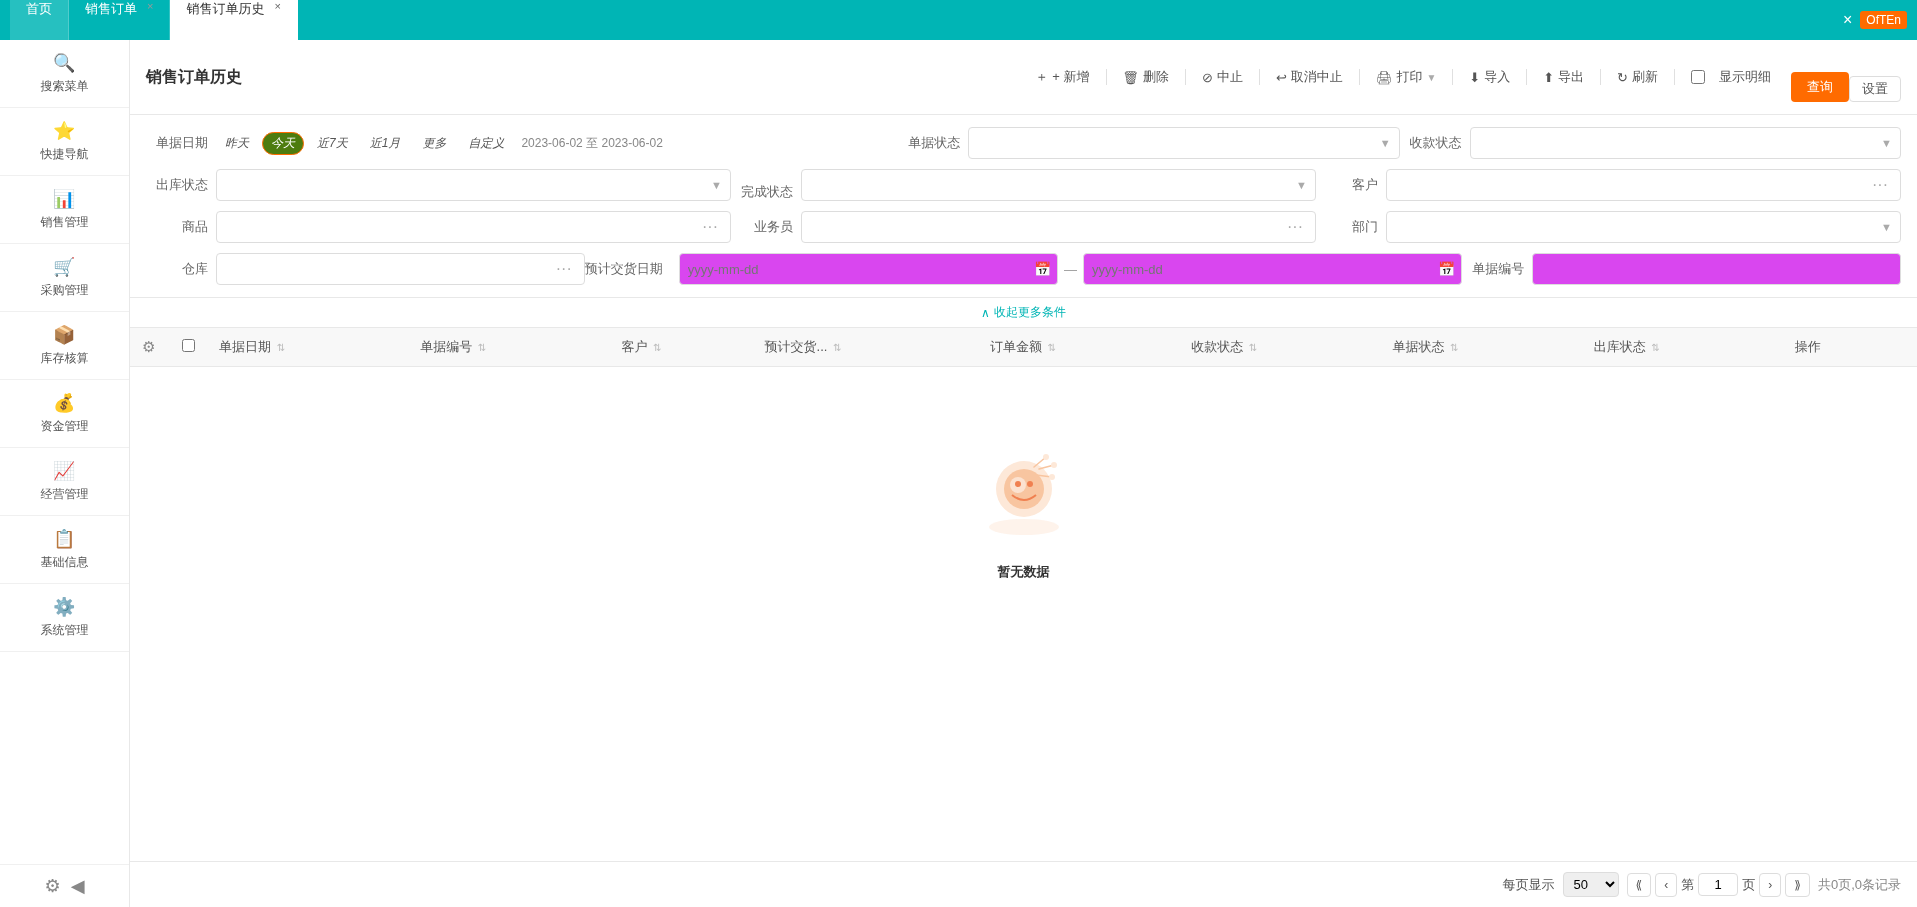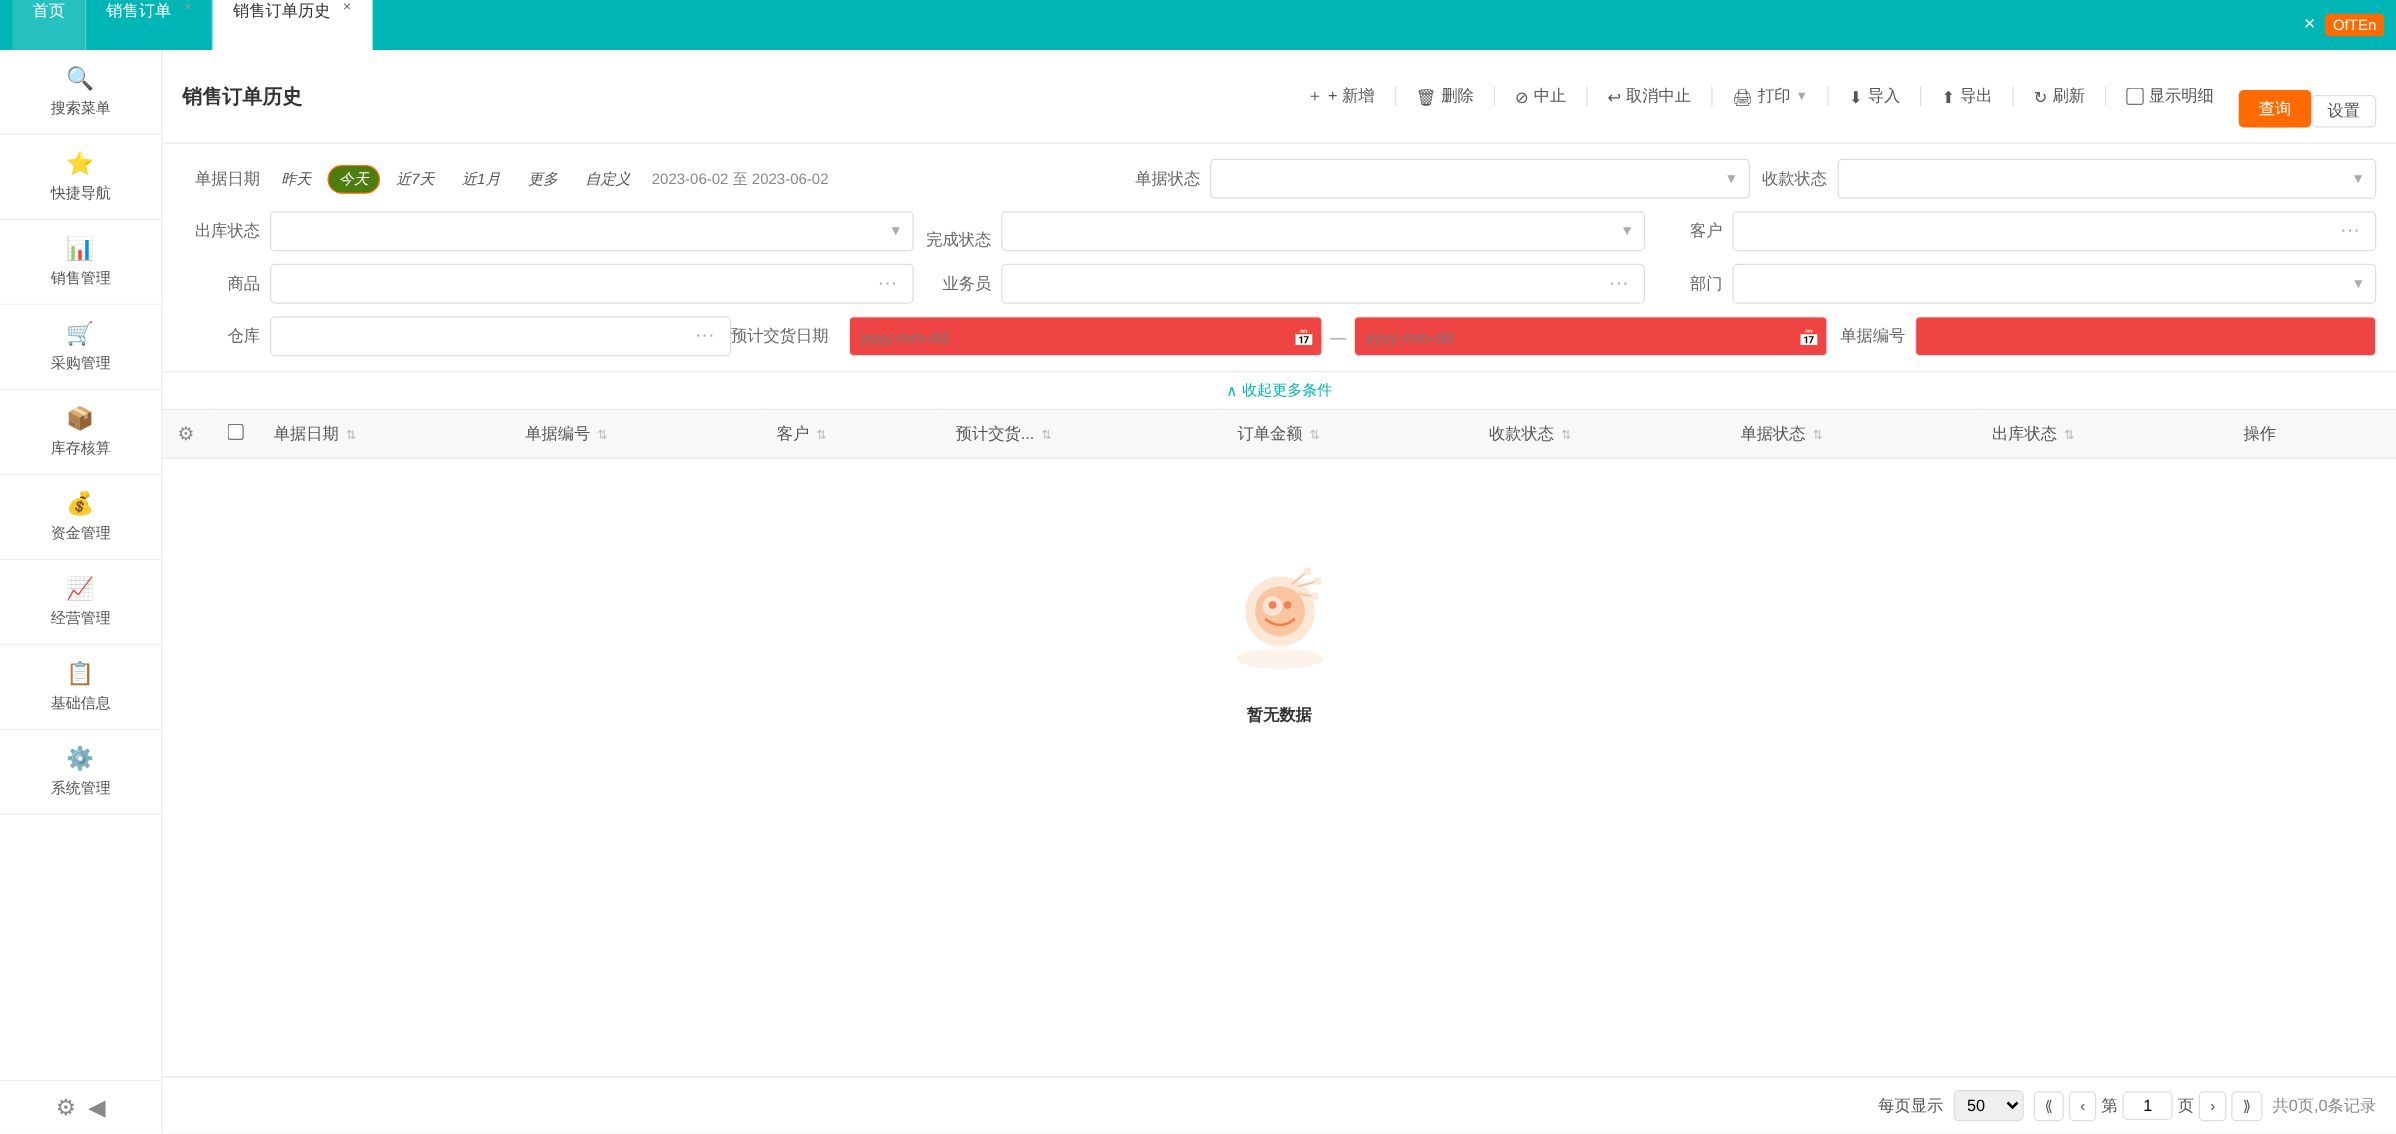--- a/index.html
+++ b/index.html
@@ -30,31 +30,31 @@
     
     .content { flex: 1; display: flex; flex-direction: column; overflow: hidden; background: #f5f5f5; }
 
     
     .page-header { background: #fff; padding: 12px 16px; border-bottom: 1px solid #e8e8e8; display: flex; align-items: center; justify-content: space-between; flex-shrink: 0; }
     .page-title { font-size: 16px; font-weight: bold; color: #333; }
     .toolbar { display: flex; align-items: center; gap: 12px; }
     .toolbar-btn { display: flex; align-items: center; gap: 4px; cursor: pointer; color: #555; font-size: 13px; }
     .btn-query { background: #ff6b00; color: #fff; border: none; padding: 6px 16px; border-radius: 4px; cursor: pointer; font-size: 13px; }
     .btn-settings { background: #fff; color: #555; border: 1px solid #ddd; padding: 3px 12px; border-radius: 4px; cursor: pointer; font-size: 13px; display: block; margin-top: 4px; }
-    .checkbox-label { display: flex; align-items: center; gap: 4px; cursor: pointer; font-size: 13px; color: #555; }
+    .checkbox-label { display: flex; align-items: center; gap: 14px; cursor: pointer; font-size: 13px; color: #555; }
 
     
     .filter-area { background: #fff; padding: 12px 16px; border-bottom: 1px solid #e8e8e8; flex-shrink: 0; }
     .filter-row { display: flex; align-items: center; gap: 0; margin-bottom: 10px; }
     .filter-row:last-child { margin-bottom: 0; }
     .filter-item { display: flex; align-items: center; flex: 1; min-width: 0; }
     .filter-label { color: #666; font-size: 13px; min-width: 70px; text-align: right; padding-right: 8px; flex-shrink: 0; }
     .filter-select { border: 1px solid #ddd; border-radius: 4px; padding: 5px 8px; font-size: 13px; color: #333; background: #fff; cursor: pointer; display: flex; align-items: center; justify-content: space-between; min-width: 0; flex: 1; height: 32px; }
     .filter-select .chevron { color: #aaa; margin-left: 4px; font-size: 11px; }
-    .filter-input { border: 1px solid #ddd; border-radius: 4px; padding: 5px 8px; font-size: 13px; color: #333; background: #ef4444; flex: 1; height: 32px; outline: none; }
+    .filter-input { border: 1px solid #ddd; border-radius: 4px; padding: 5px 8px; font-size: 13px; color: #333; background: #d946ef; flex: 1; height: 32px; outline: none; }
     .filter-dots { color: #aaa; cursor: pointer; padding: 0 4px; font-size: 16px; }
 
     .date-filter { display: flex; align-items: center; flex: 1; }
     .date-options { display: flex; align-items: center; gap: 4px; }
     .date-btn { padding: 2px 8px; border-radius: 12px; cursor: pointer; font-size: 12px; color: #555; border: 1px solid transparent; font-style: italic; }
     .date-btn.active { background: #4d7c0f; color: #fff; border-color: #ff6b00; border-radius: 12px; }
     .date-range { font-size: 12px; color: #888; margin-left: 8px; }
 
     .collapse-row { display: flex; justify-content: center; padding: 6px 0; background: #fff; border-bottom: 1px solid #e8e8e8; cursor: pointer; }
     .collapse-btn { color: #00b5b5; font-size: 12px; display: flex; align-items: center; gap: 4px; }

